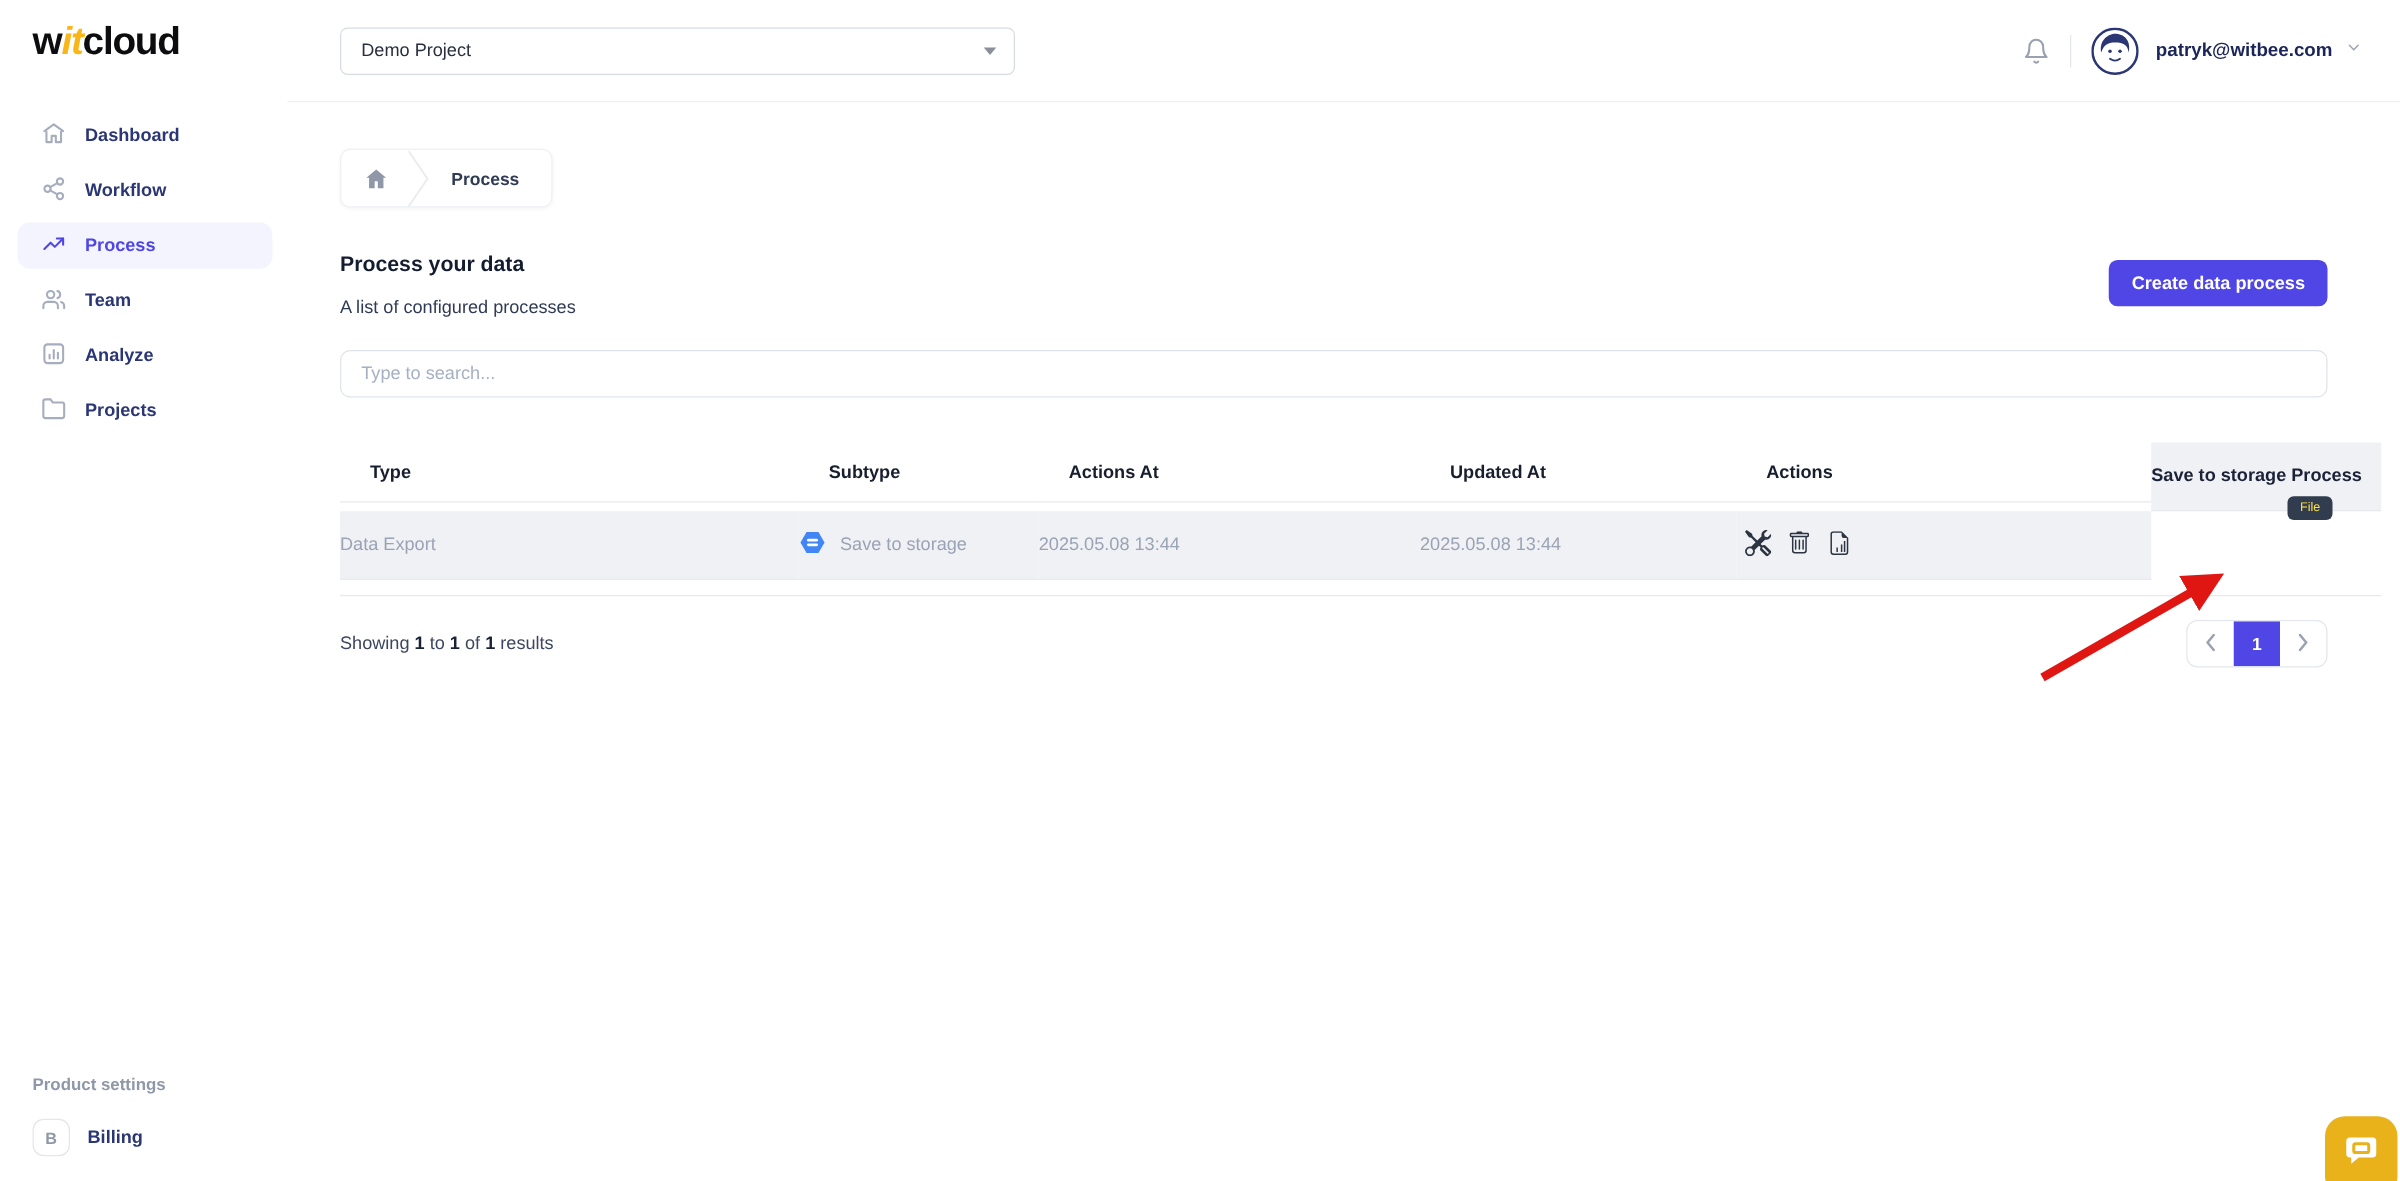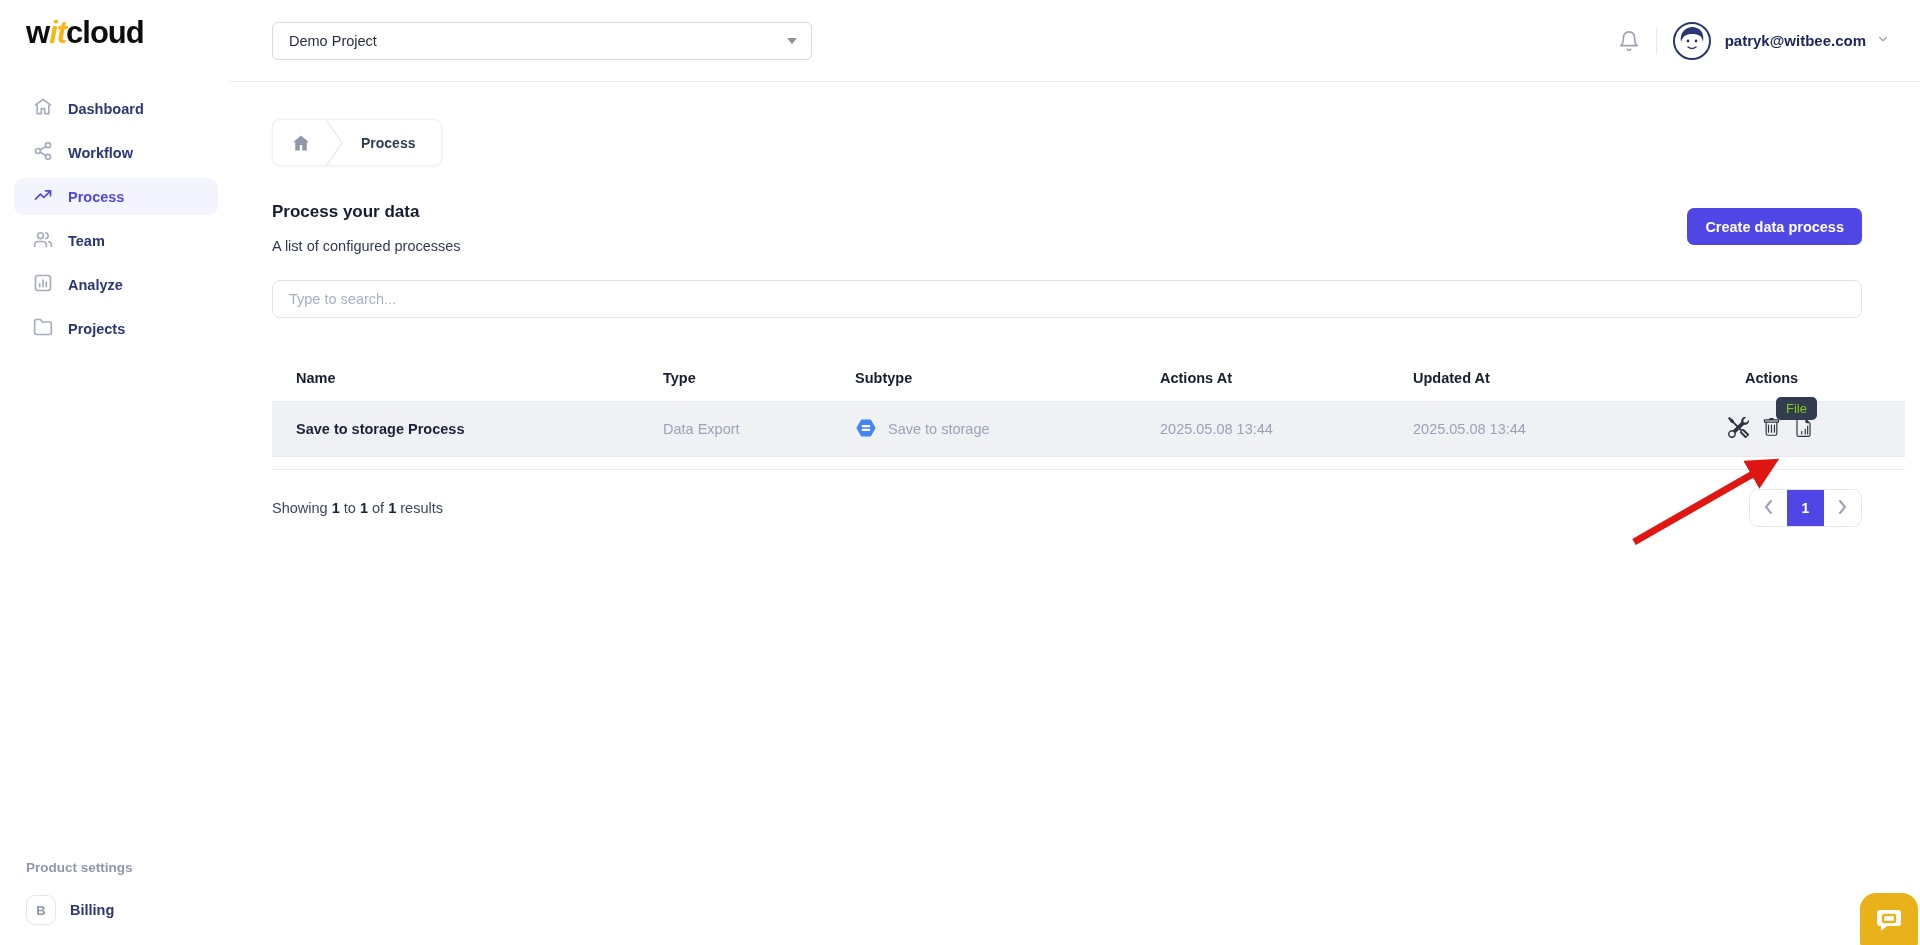--- a/index.html
+++ b/index.html
@@ -70,21 +70,21 @@
   .search-input { margin-top:26px; width:100%; height:38px; border:1px solid #dfe3ea; border-radius:8px;
                   font-size:14.5px; padding:0 16px; color:#334066; outline:none;
                   font-family:"Liberation Sans", sans-serif; }
   .search-input::placeholder { color:#a6b0c3; }
 
   
   .table-wrap { margin-top:36px; margin-right:-43px; border-bottom:1px solid #e7e9ef; padding-bottom:12px; }
   .tbl { display:grid; grid-template-columns:367px 192px 305px 253px 332px 1fr; }
   .th { font-size:14.5px; font-weight:700; color:#171e2e; padding-left:24px; height:48px;
         display:flex; align-items:center; border-bottom:1px solid #e7e9ef; background:#fff; }
-  .td { height:55px; display:flex; align-items:center; padding-left:24px; background:#f0f1f4;
+  .td { height:55px; display:flex; align-items:center; background:#f0f1f4;
         font-size:14.5px; border-bottom:1px solid #e7e9ef; }
   .td.name { font-weight:700; color:#1a2238; }
   .td.muted { color:#9aa3b5; }
   .subtype-wrap { display:flex; align-items:center; gap:11px; color:#9aa3b5; }
   .subtype-wrap svg { width:22px; height:22px; flex-shrink:0; }
   .actions-cell { padding-left:7px; gap:13px; }
   .action-btn { background:none; border:none; padding:0; cursor:pointer; display:flex; }
   .action-btn svg { fill:#2b3440; }
 
   
@@ -94,22 +94,22 @@
   .pager { display:flex; border:1px solid #e3e6ec; border-radius:9px; overflow:hidden;
            height:38px; background:#fff; }
   .pager .pg { width:37px; height:100%; display:flex; align-items:center; justify-content:center;
                cursor:pointer; background:#fff; border:none; padding:0; }
   .pager .pg svg { width:9px; height:14px; stroke:#9aa2b1; fill:none; stroke-width:2;
                    stroke-linecap:round; stroke-linejoin:round; }
   .pager .pg.active { background:#4f46e5; color:#fff; font-size:14px; font-weight:700;
                       font-family:"Liberation Sans", sans-serif; }
 
   
-  .tooltip { position:absolute; left:1546px; top:315px; background:#313c4e; color:#84cc16;
-             font-size:13px; padding:4px 10px; border-radius:5px; z-index:6; }
+  .tooltip { position:absolute; left:1600px; top:315px; background:#313c4e; color:#fde047;
+             font-size:10px; padding:4px 10px; border-radius:5px; z-index:6; }
   .arrow-overlay { position:absolute; left:1370px; top:354px; width:220px; height:130px;
                    z-index:7; pointer-events:none; }
   .chat-widget { position:absolute; left:1860px; top:893px; width:58px; height:64px;
                  background:#e9b21b; border-radius:16px; z-index:9; cursor:pointer;
                  display:flex; justify-content:center; padding-top:12px; }
 </style>
 </head>
 <body>
 
 <div class="app">
@@ -235,21 +235,20 @@
           <div class="page-title">Process your data</div>
           <div class="page-subtitle">A list of configured processes</div>
         </div>
         <button class="create-btn">Create data process</button>
       </div>
 
       <input class="search-input" placeholder="Type to search..." style="">
 
       <div class="table-wrap">
         <div class="tbl">
-          <div class="th">Name</div>
           <div class="th">Type</div>
           <div class="th">Subtype</div>
           <div class="th">Actions At</div>
           <div class="th">Updated At</div>
           <div class="th">Actions</div>
 
           <div class="td name">Save to storage Process</div>
           <div class="td muted">Data Export</div>
           <div class="td">
             <span class="subtype-wrap">

